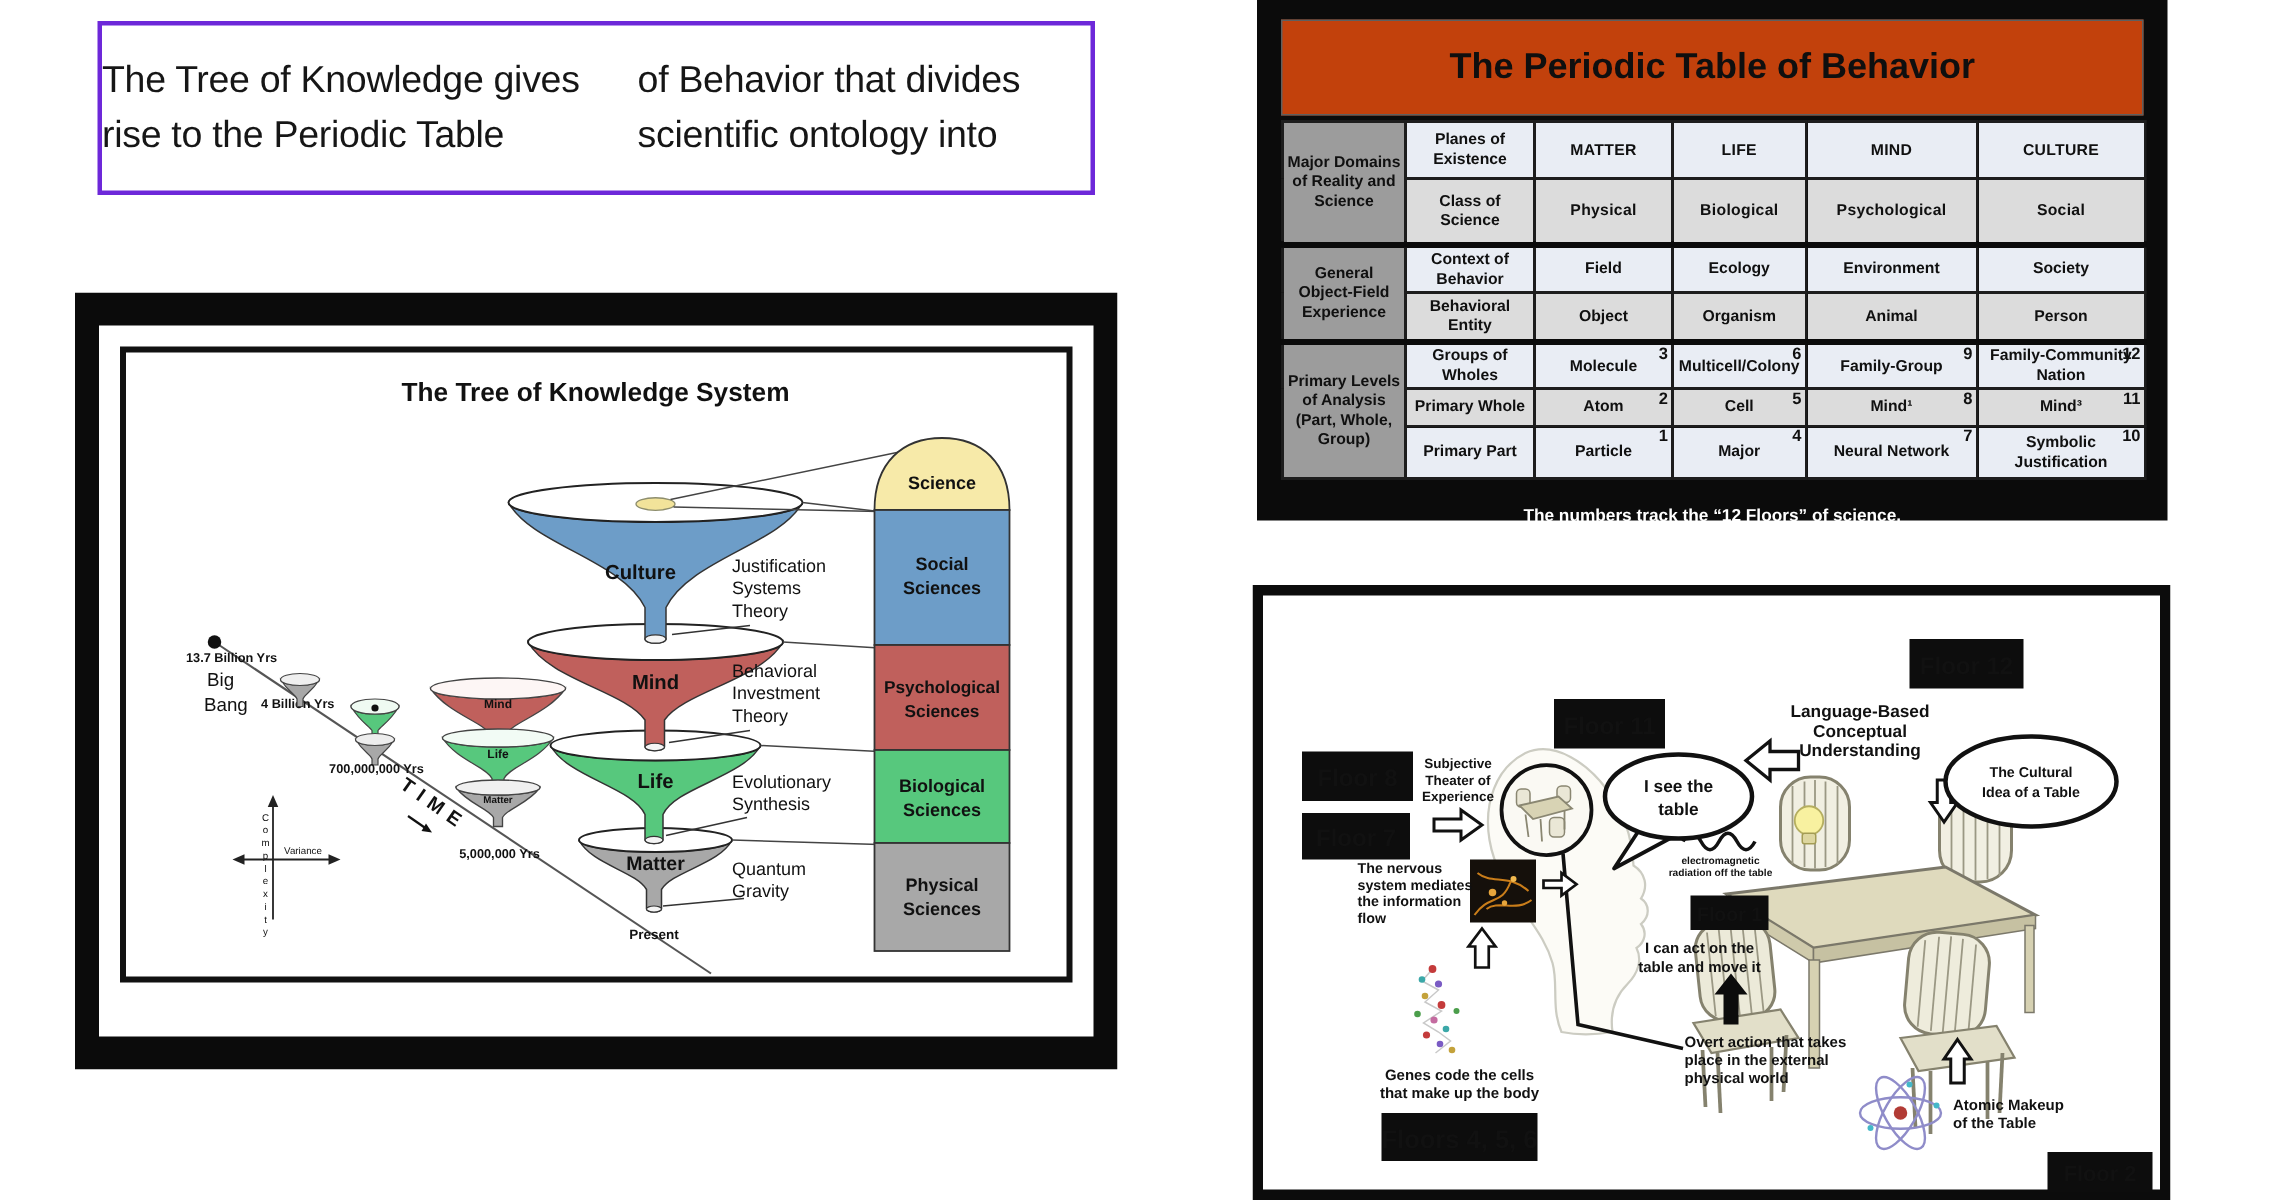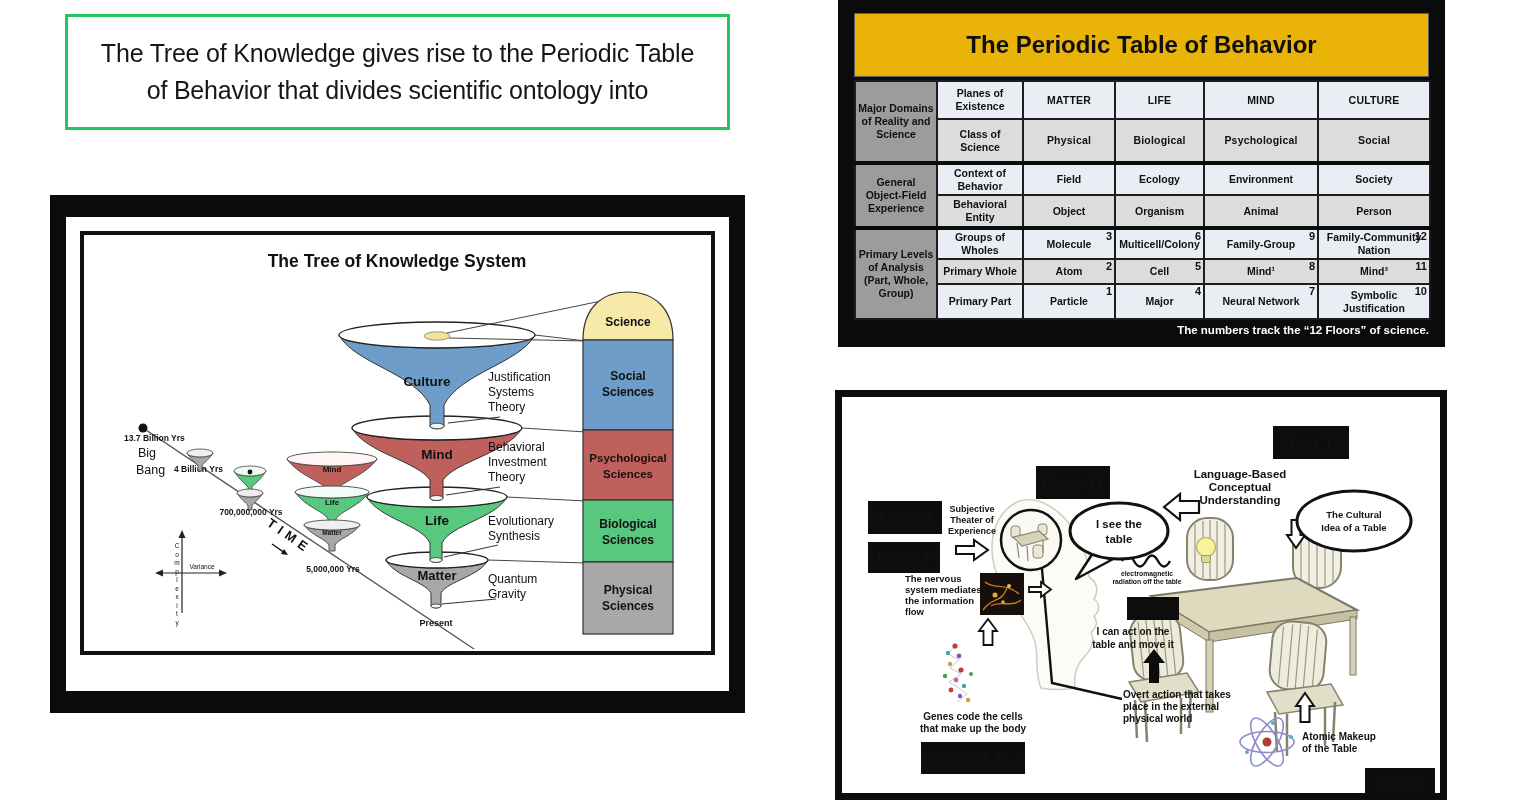--- a/index.html
+++ b/index.html
@@ -1,39 +1,39 @@
 <!DOCTYPE html>
 <html><head>
 <meta charset="utf-8">
 <style>
   html,body{margin:0;padding:0;background:#fff;}
   .stage{position:relative;width:1528px;height:800px;background:#ffffff;overflow:hidden;
          font-family:"Liberation Sans",sans-serif;}
   
-  .caption-box{position:absolute;left:65px;top:14px;width:659px;height:110px;border:3px solid #22c55e;
-    display:flex;flex-direction:column;justify-content:center;align-items:center;text-align:center;
+  .caption-box{position:absolute;left:65px;top:14px;width:659px;height:110px;border:3px solid #6d28d9;
+    display:flex;justify-content:center;align-items:center;text-align:left;
     font-size:25px;line-height:37px;color:#161616;letter-spacing:-0.2px;background:#fff;}
   
   .pt-panel{position:absolute;left:838px;top:0;width:607px;height:347px;background:#0b0b0b;
     box-sizing:border-box;padding:13px 16px 0;}
-  .pt-header{height:62px;background:#eab308;border:1px solid #5f5f5f;display:flex;align-items:center;
+  .pt-header{height:62px;background:#c2410c;border:1px solid #5f5f5f;display:flex;align-items:center;
     justify-content:center;font-size:24px;font-weight:bold;color:#0f0f0f;margin-bottom:3px;}
   .pt-table{width:100%;border-collapse:collapse;table-layout:fixed;}
   .pt-table td{border:2px solid #1d1d1d;font-weight:bold;color:#101010;text-align:center;
     vertical-align:middle;padding:0 2px;font-size:10.5px;line-height:1.22;position:relative;}
   .pt-table tr:nth-child(1){height:38px}.pt-table tr:nth-child(2){height:44px}
   .pt-table tr:nth-child(3){height:32px}.pt-table tr:nth-child(4){height:33px}
   .pt-table tr:nth-child(5){height:31px}.pt-table tr:nth-child(6){height:25px}
   .pt-table tr:nth-child(7){height:35px}
   tr.light td{background:#e9edf4;} tr.dark td{background:#dcdcdc;}
   .pt-table td.grp{background:#9c9c9c;margin-left:31px;}
   tr.grp-sep td{border-top:4px solid #0b0b0b;}
   .plane{font-size:12px;letter-spacing:0.2px;}
   .cellnum{position:absolute;top:0;right:2px;font-size:11px;}
-  .pt-caption{color:#ffffff;font-weight:bold;font-size:11.5px;text-align:right;padding-top:4px;}
+  .pt-caption{color:#ffffff;font-weight:bold;font-size:11.5px;text-align:center;padding-top:18px;}
   
   .tree-svg{position:absolute;left:50px;top:195px;width:695px;height:518px;}
   .floors-svg{position:absolute;left:835px;top:390px;width:612px;height:410px;}
   svg text{fill:#111;}
 </style>
 </head>
 <body>
 
 <div class="stage">
 

